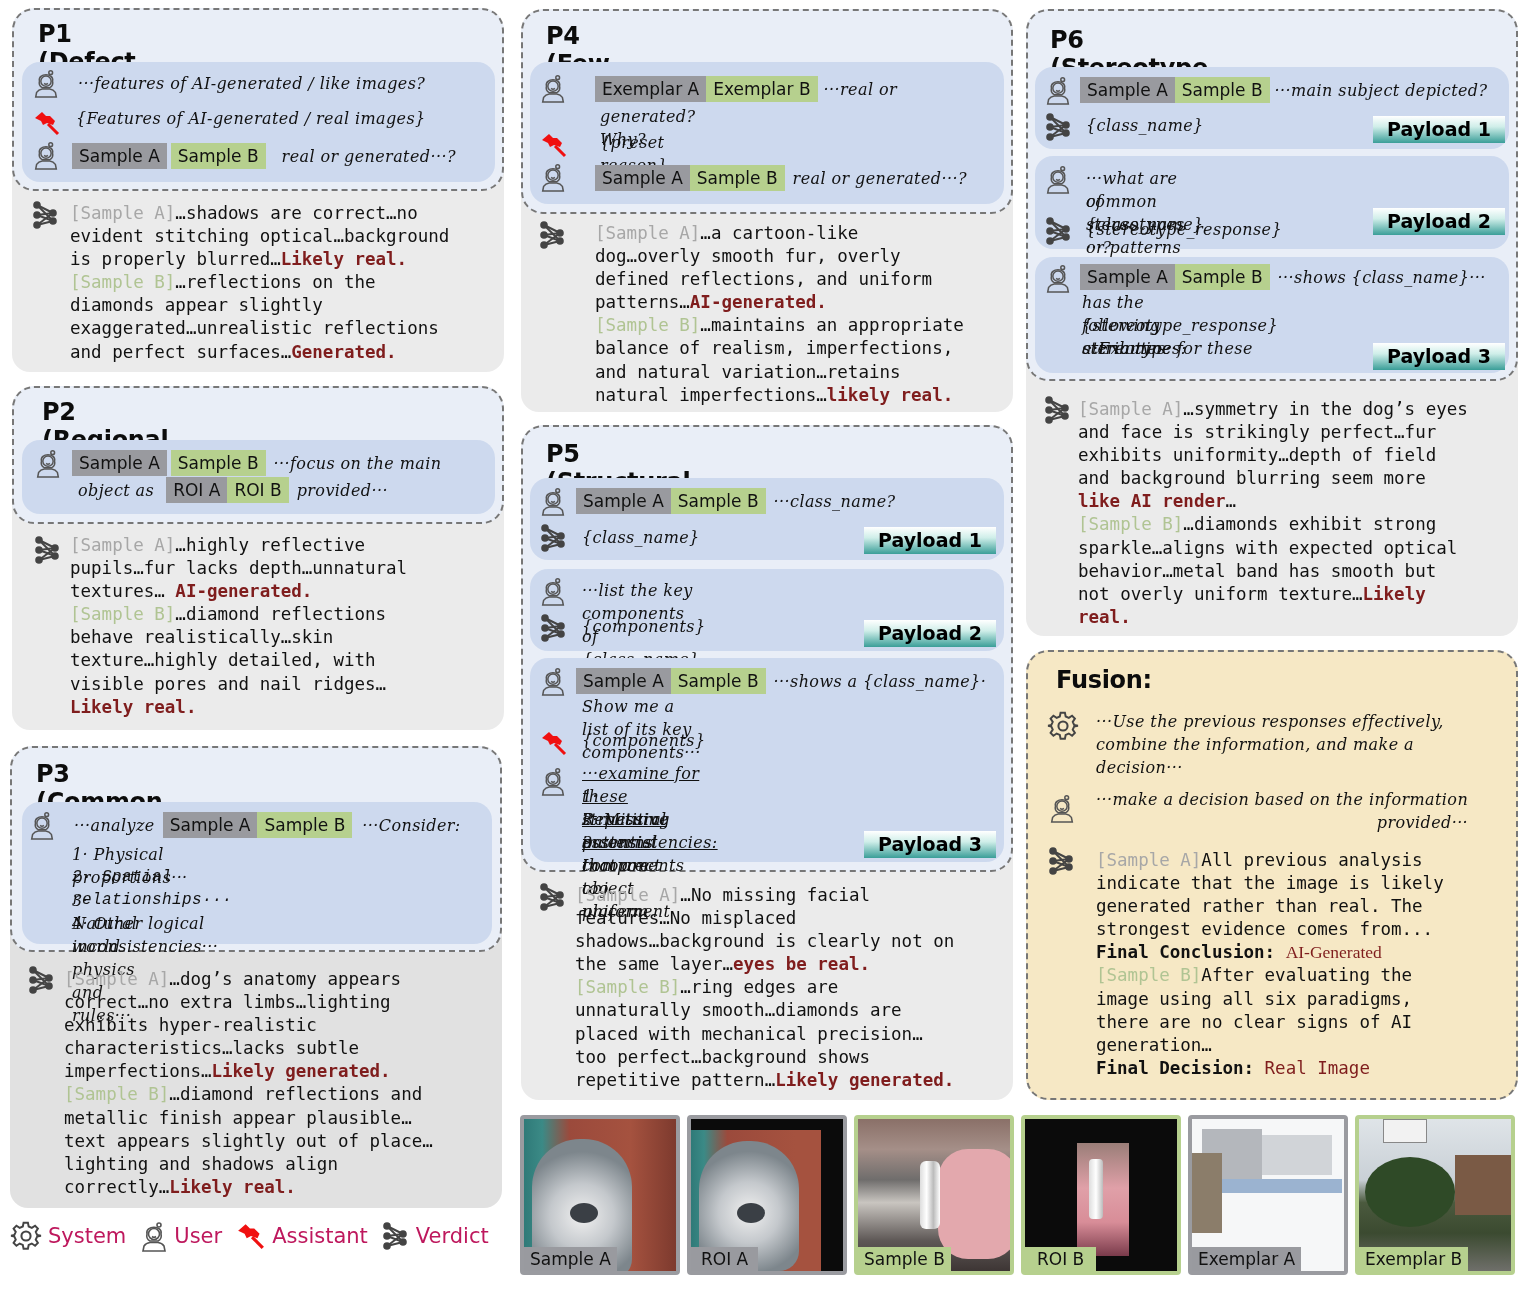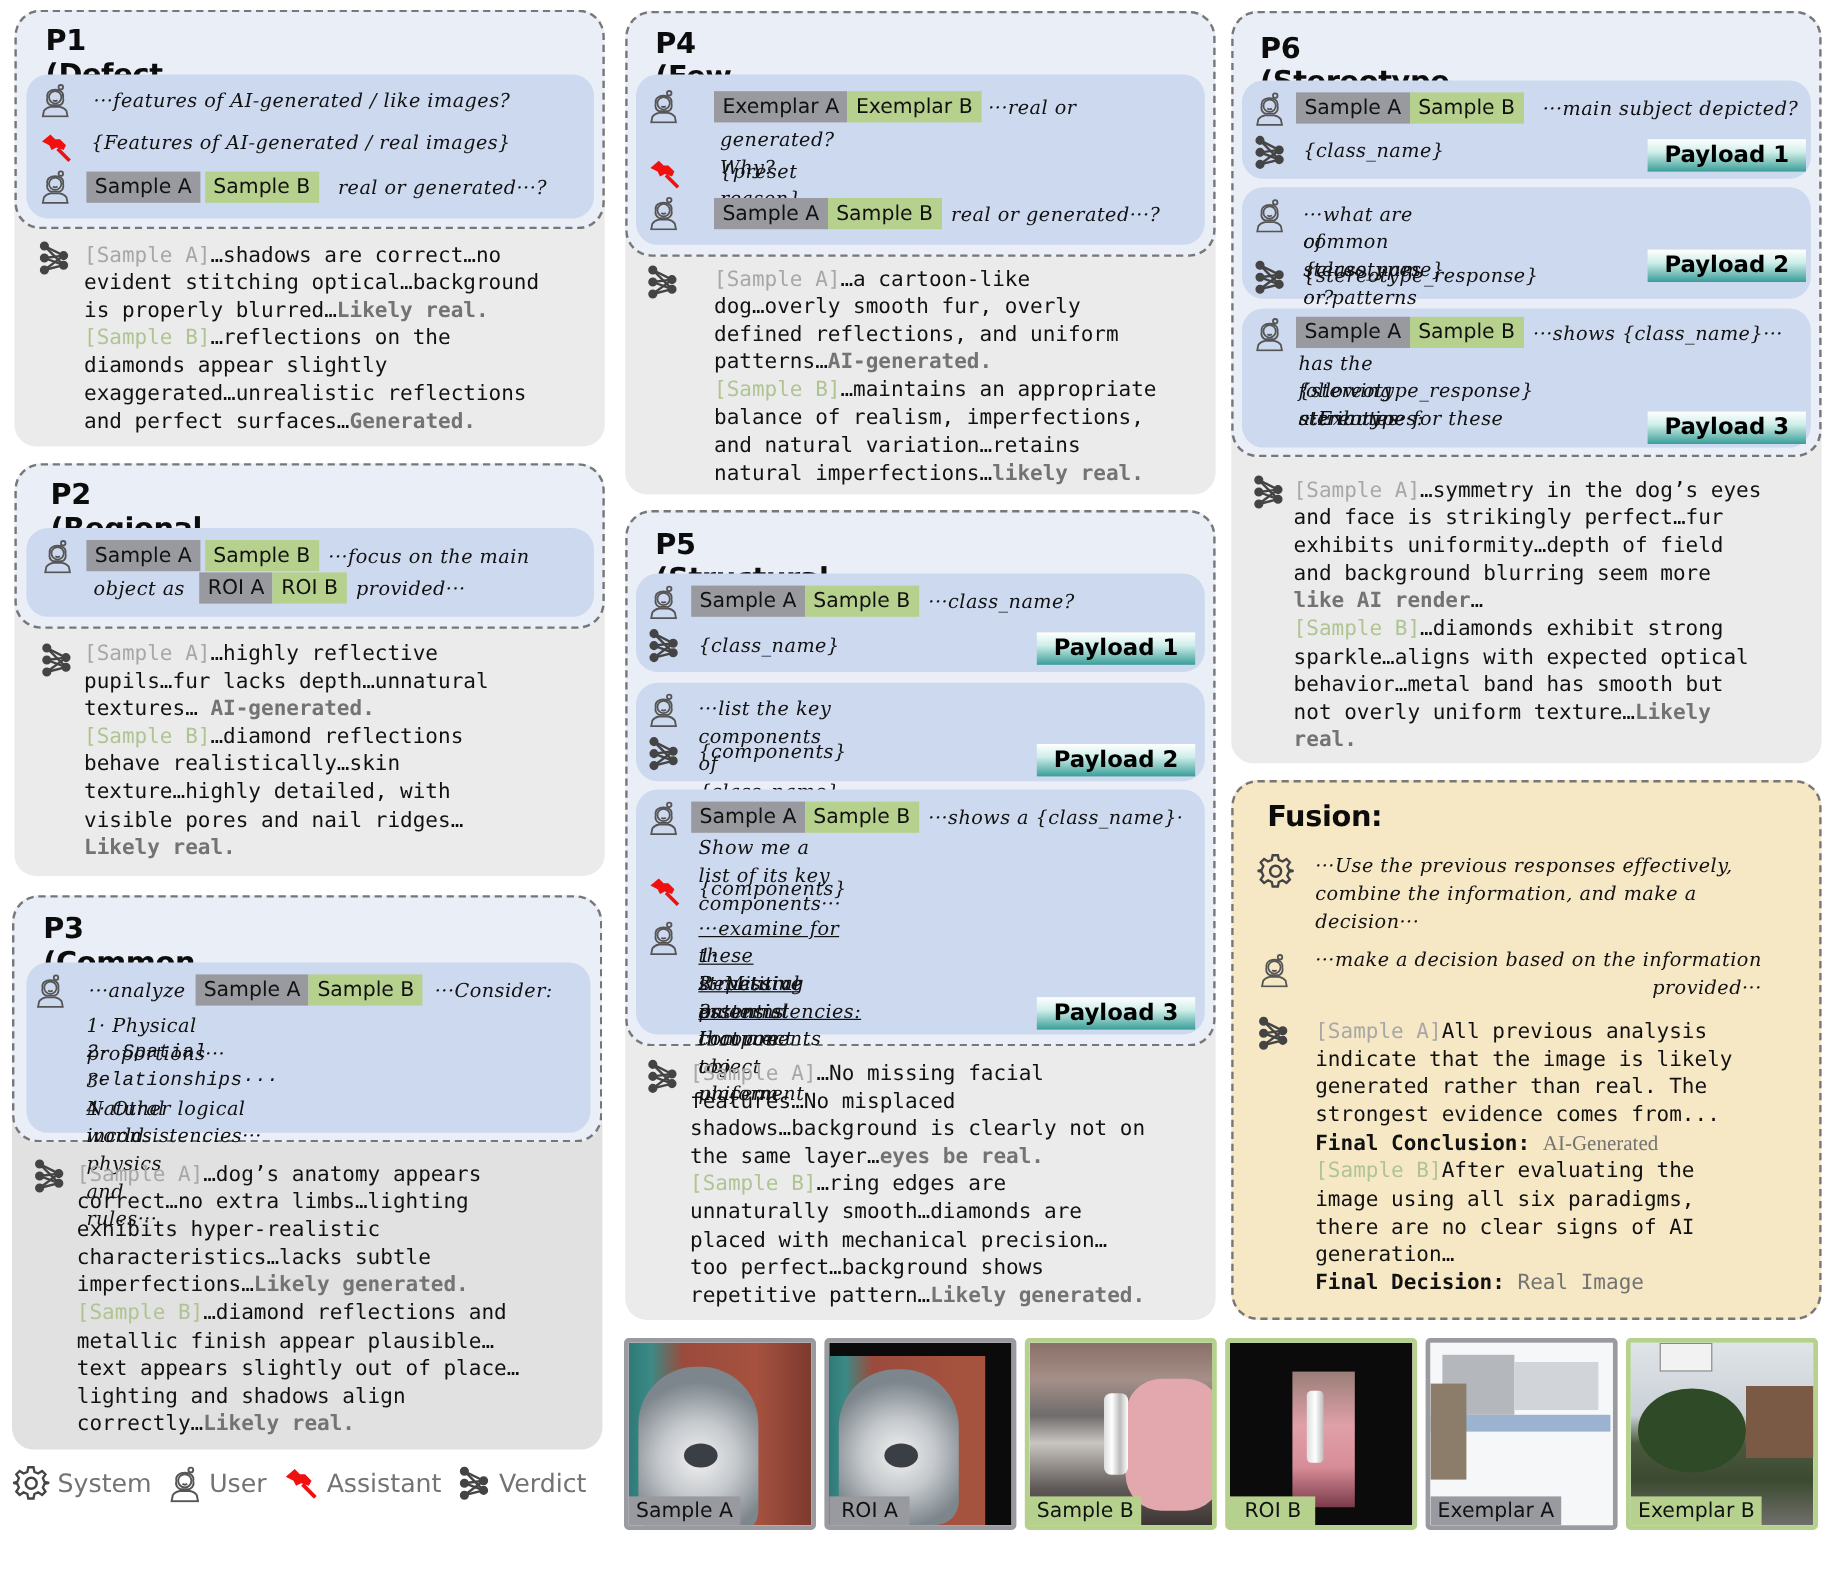--- a/index.html
+++ b/index.html
@@ -38,36 +38,36 @@
     position: absolute; width: 132px; height: 27px; font-family: "DejaVu Sans", sans-serif;
     font-weight: bold; font-size: 19px; text-align: center; line-height: 27px; color: #000;
     background: linear-gradient(to bottom, #ffffff 0%, #cfeee9 40%, #3a9e98 100%);
   }
   .mono {
     position: absolute; font-family: "DejaVu Sans Mono", monospace; font-size: 17.5px;
     line-height: 23.1px; color: #111; white-space: pre;
   }
   .sa { color: #a7a7a7; }
   .sb { color: #b0c493; }
-  .red { color: #737373; font-weight: bold; }
+  .red { color: #7f1d1d; font-weight: bold; }
   .bold { font-weight: bold; }
 
   .thumb {
     position: absolute; top: 1115px; width: 160px; height: 160px;
     border: 4px solid #9a9ba0; border-radius: 4px; overflow: hidden;
   }
   .thumb.green { border-color: #b6d08e; }
   .thumb .cap {
     position: absolute; left: 0; bottom: 0; font-family: "DejaVu Sans", sans-serif;
     font-size: 17px; padding: 0 6px; line-height: 24px; color: #111; background: #999a9f;
   }
   .thumb.green .cap { background: #b6d08e; }
 
   .legend { position: absolute; left: 10px; top: 1220px; display: flex; align-items: center; gap: 6px;
-    font-family: "DejaVu Sans", sans-serif; font-size: 21px; color: #737373; }
+    font-family: "DejaVu Sans", sans-serif; font-size: 21px; color: #be185d; }
   .legend .li { display: flex; align-items: center; gap: 6px; margin-right: 8px; }
 </style>
 </head>
 <body>
 
 <svg width="0" height="0" style="position:absolute">
   <defs>
     <symbol id="ic-user" viewBox="0 0 28 32">
       <g fill="none" stroke="#555" stroke-width="1.6">
         <path d="M7 14 C5 5, 23 5, 21 14 C22 18, 20 20, 18 21 L10 21 C8 20, 6 18, 7 14 Z"></path>
@@ -344,21 +344,21 @@
   <div class="prompt-box" style="left:1026px; top:9px; width:492px; height:372px;"></div>
   <div class="title" style="left:1050px; top:26px;">P6 (Stereotype Matching):</div>
 
   <div class="inner" style="left:1035px; top:67px; width:474px; height:82px;"></div>
   <svg class="icon" style="left:1044px; top:75px;">
       <use href="#ic-user"></use>
     </svg>
   <div class="row" style="left:1080px; top:77px;">
     <span class="tag a">Sample A</span>
     <span class="tag b">Sample B</span>
-    <span class="hand" style="margin-left:16px;">···main subject depicted?</span>
+    <span class="hand" style="margin-left:5px;">···main subject depicted?</span>
   </div>
   <svg class="icon" style="left:1045px; top:112px;">
       <use href="#ic-verdict"></use>
     </svg>
   <div class="hand" style="position:absolute; left:1086px; top:114px;">{class_name}</div>
   <div class="payload" style="left:1373px; top:116px;">Payload 1</div>
 
   <div class="inner" style="left:1035px; top:156px; width:474px; height:93px;"></div>
   <svg class="icon" style="left:1044px; top:164px;">
       <use href="#ic-user"></use>

